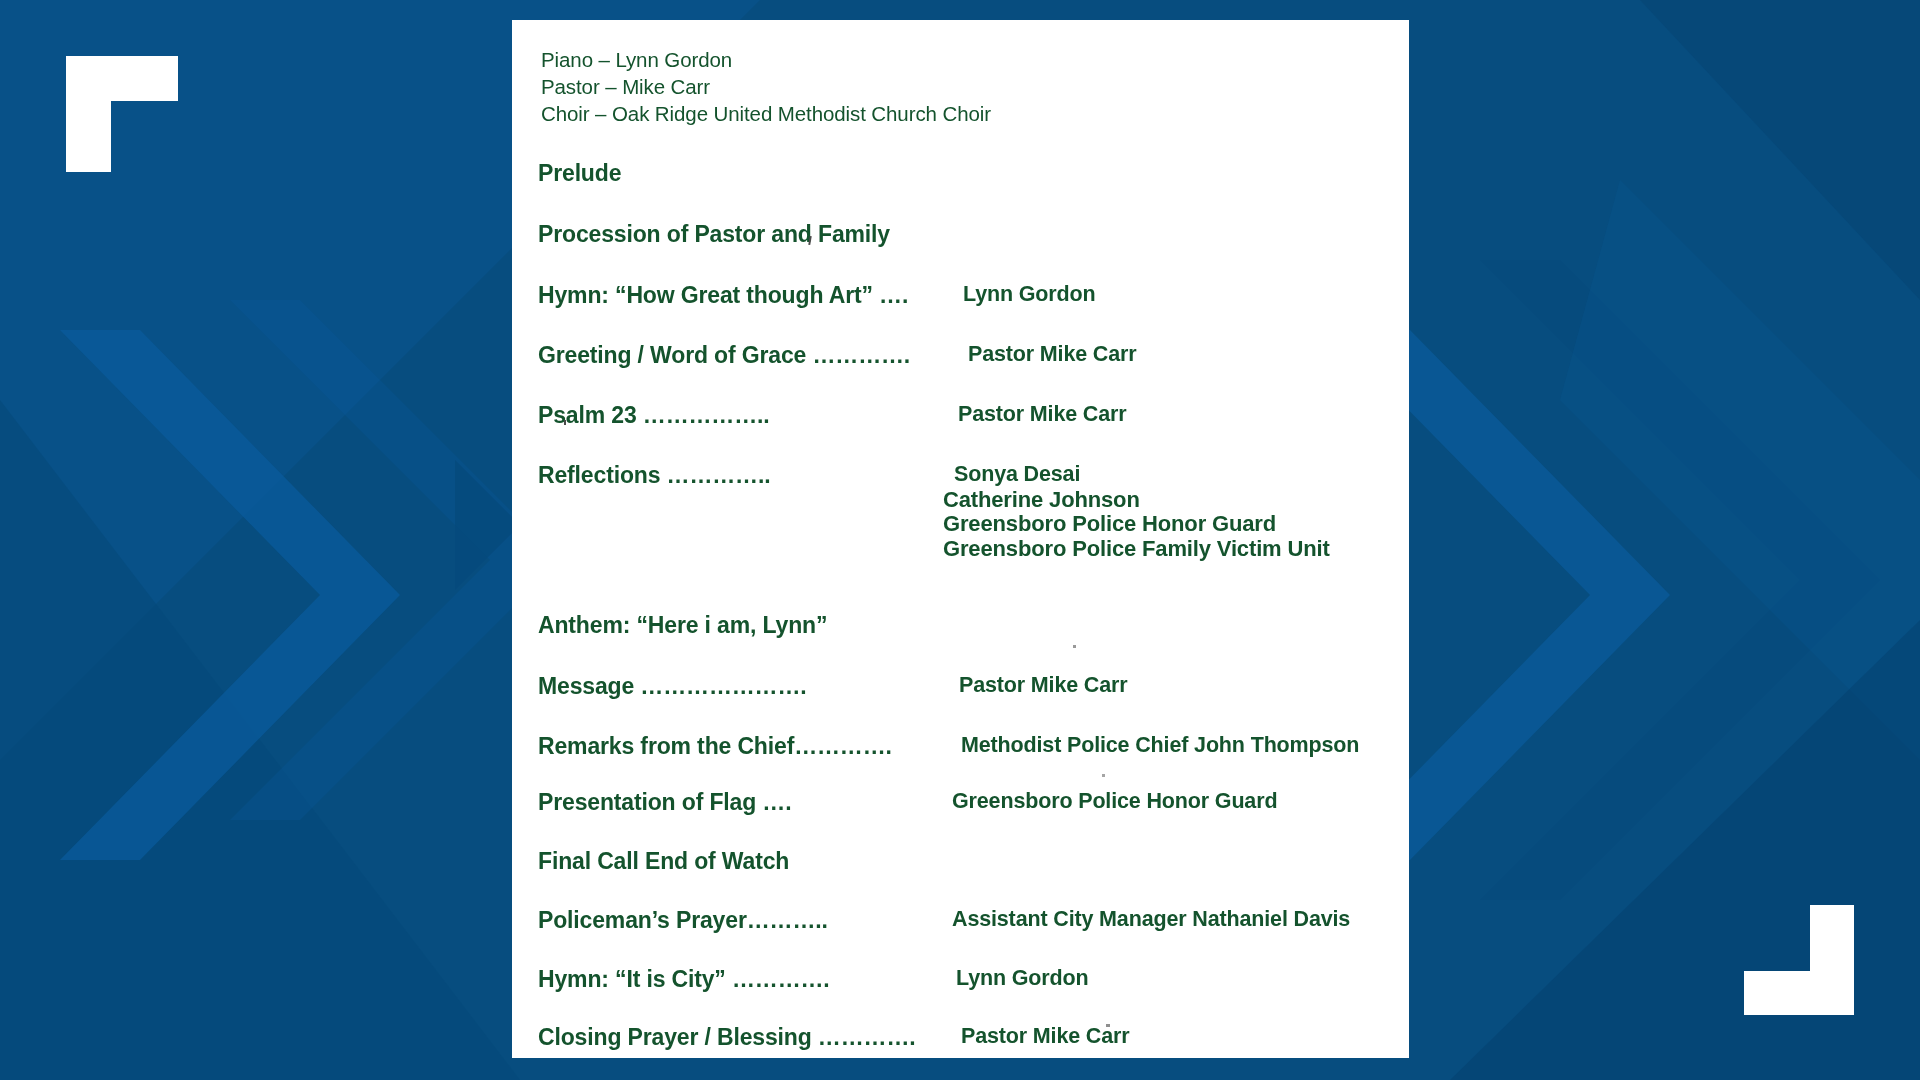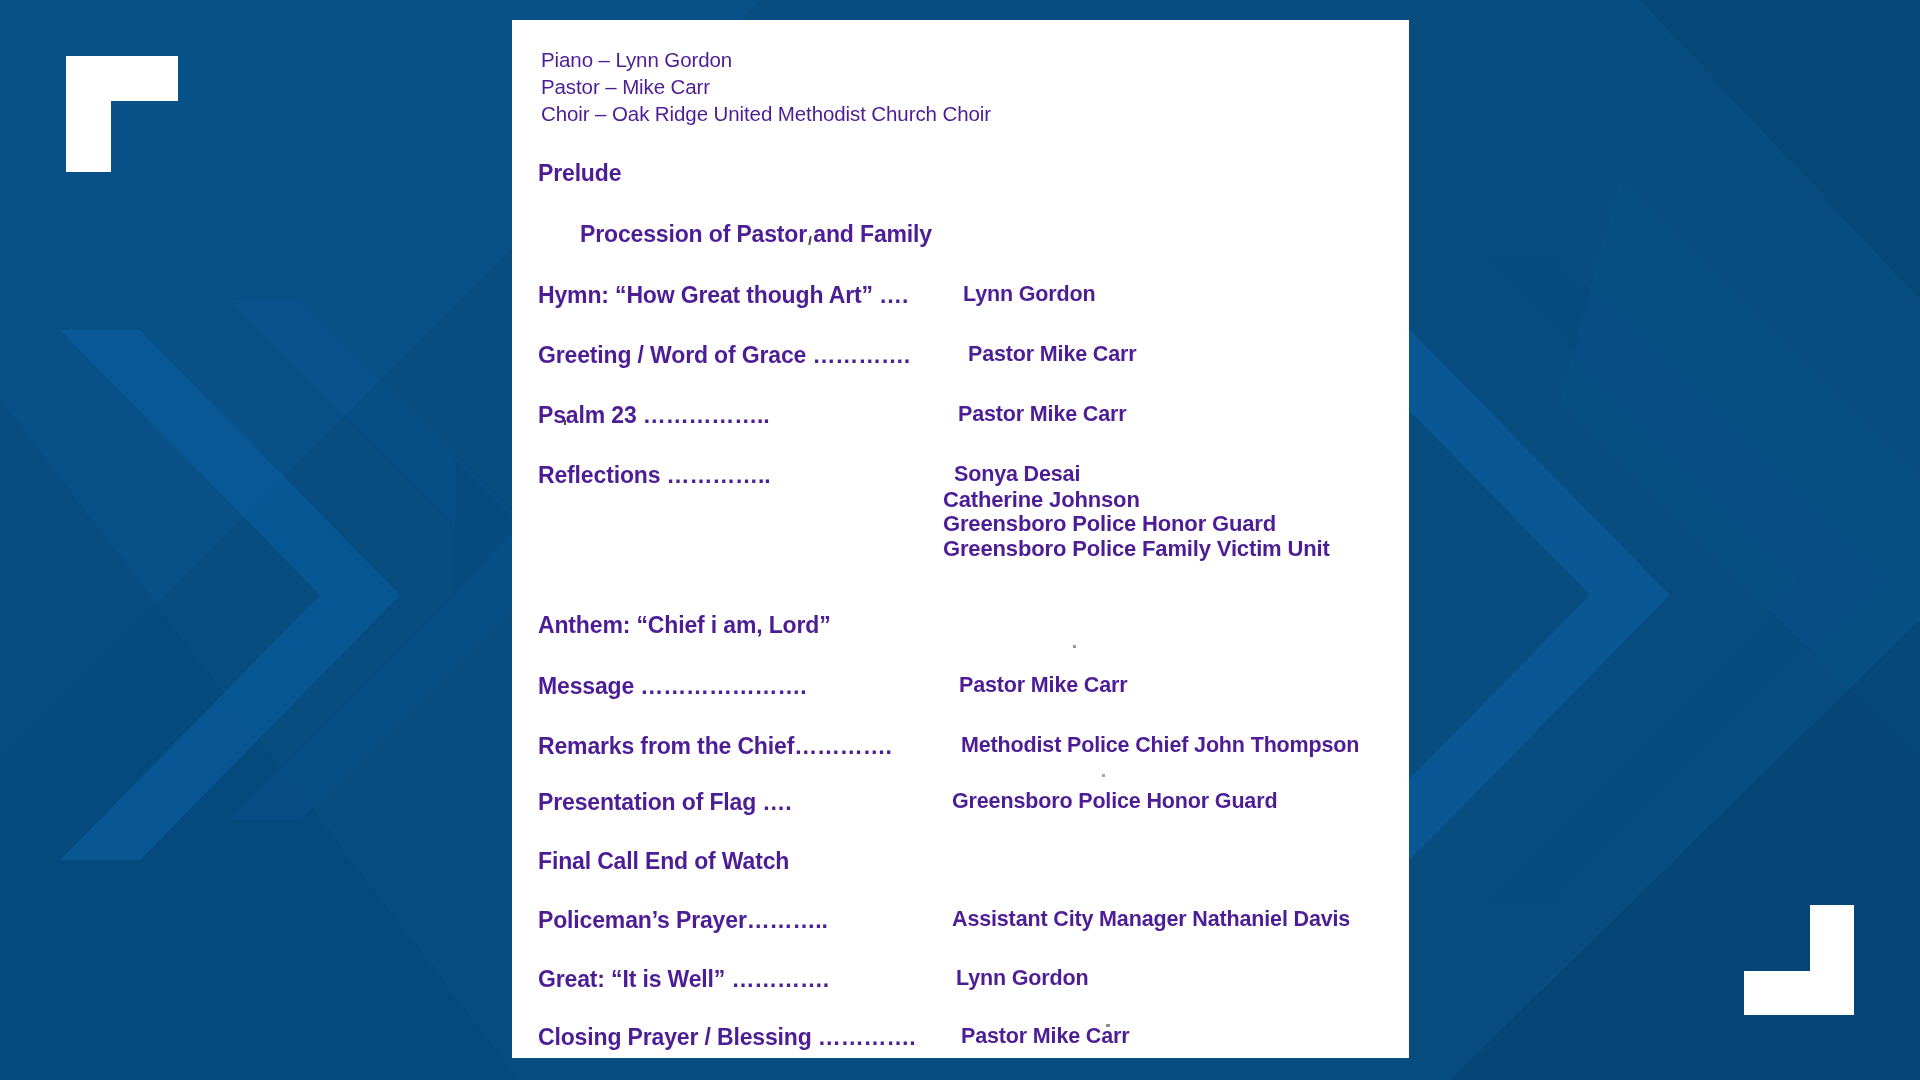--- a/index.html
+++ b/index.html
@@ -73,21 +73,21 @@
     width: 897px;
     height: 1038px;
     background: #ffffff;
     overflow: hidden;
   }
 
   #program-body {
     position: relative;
     width: 100%;
     height: 100%;
-    color: #4c1d95;
+    color: #14532d;
     text-align: right;
   }
 
   
   .header-line {
     position: absolute;
     left: 29px;
     font-size: 20.5px;
     font-weight: 400;
     letter-spacing: -0.1px;
@@ -183,41 +183,41 @@
   <div id="program-body">
 
     <div class="header-line l0">Piano – Lynn Gordon</div>
     <div class="header-line l1">Pastor – Mike Carr</div>
     <div class="header-line l2">Choir – Oak Ridge United Methodist Church Choir</div>
 
     <div id="rows-host">
         <div class="program-row" style="top: 142px;">
           <span class="row-title">Prelude</span>
         </div>
-        <div class="program-row" style="top: 203px; margin-left: 42px;">
+        <div class="program-row" style="top: 203px;">
           <span class="row-title">Procession of Pastor and Family</span>
         </div>
         <div class="program-row" style="top: 264px;">
           <span class="row-title">Hymn: “How Great though Art” ….</span>
           <span class="row-name" style="left: 451px;">Lynn Gordon</span>
         </div>
         <div class="program-row" style="top: 324px;">
           <span class="row-title">Greeting / Word of Grace ………….</span>
           <span class="row-name" style="left: 456px;">Pastor Mike Carr</span>
         </div>
         <div class="program-row" style="top: 384px;">
           <span class="row-title">Psalm 23 ……………..</span>
           <span class="row-name" style="left: 446px;">Pastor Mike Carr</span>
         </div>
         <div class="program-row" style="top: 444px; padding-left: 20px;">
           <span class="row-title">Reflections …………..</span>
           <span class="row-name" style="left: 442px;">Sonya Desai</span>
         </div>
         <div class="program-row" style="top: 594px;">
-          <span class="row-title">Anthem: “Chief i am, Lord”</span>
+          <span class="row-title">Anthem: “Here i am, Lynn”</span>
         </div>
         <div class="program-row" style="top: 655px;">
           <span class="row-title">Message ………………….</span>
           <span class="row-name" style="left: 447px;">Pastor Mike Carr</span>
         </div>
         <div class="program-row" style="top: 715px;">
           <span class="row-title">Remarks from the Chief………….</span>
           <span class="row-name" style="left: 449px;">Methodist Police Chief John Thompson</span>
         </div>
         <div class="program-row" style="top: 771px;">
@@ -225,21 +225,21 @@
           <span class="row-name" style="left: 440px;">Greensboro Police Honor Guard</span>
         </div>
         <div class="program-row" style="top: 830px;">
           <span class="row-title">Final Call End of Watch</span>
         </div>
         <div class="program-row" style="top: 889px;">
           <span class="row-title">Policeman’s Prayer………..</span>
           <span class="row-name" style="left: 440px;">Assistant City Manager Nathaniel Davis</span>
         </div>
         <div class="program-row" style="top: 948px;">
-          <span class="row-title">Great: “It is Well” ………….</span>
+          <span class="row-title">Hymn: “It is City” ………….</span>
           <span class="row-name" style="left: 444px;">Lynn Gordon</span>
         </div>
         <div class="program-row" style="top: 1006px;">
           <span class="row-title">Closing Prayer / Blessing ………….</span>
           <span class="row-name" style="left: 449px;">Pastor Mike Carr</span>
         </div>
         <div class="subname" style="top: 469px; left: 431px;">Catherine Johnson</div>
         <div class="subname" style="top: 493px; left: 431px;">Greensboro Police Honor Guard</div>
         <div class="subname" style="top: 518px; left: 431px;">Greensboro Police Family Victim Unit</div>
       </div>

